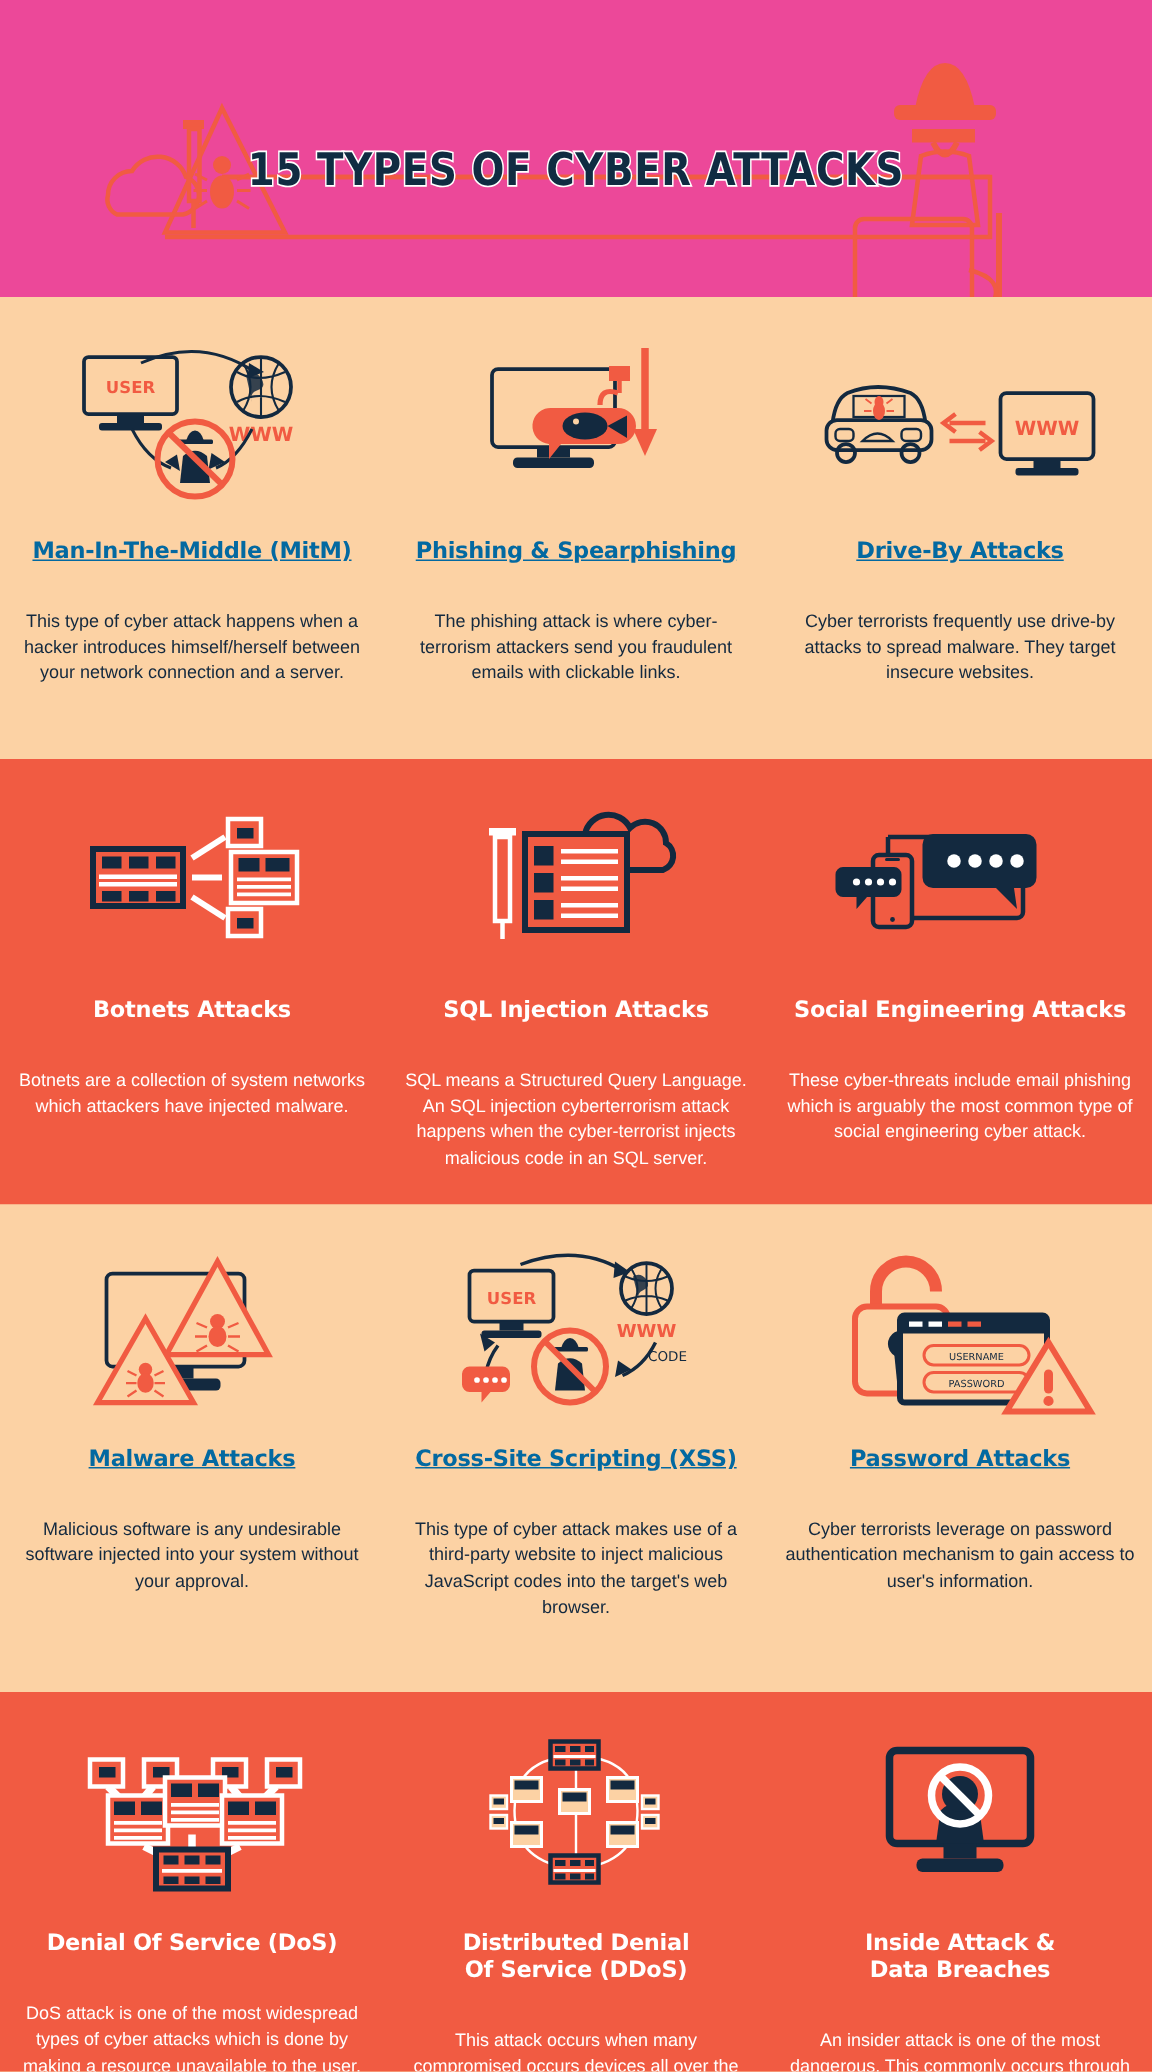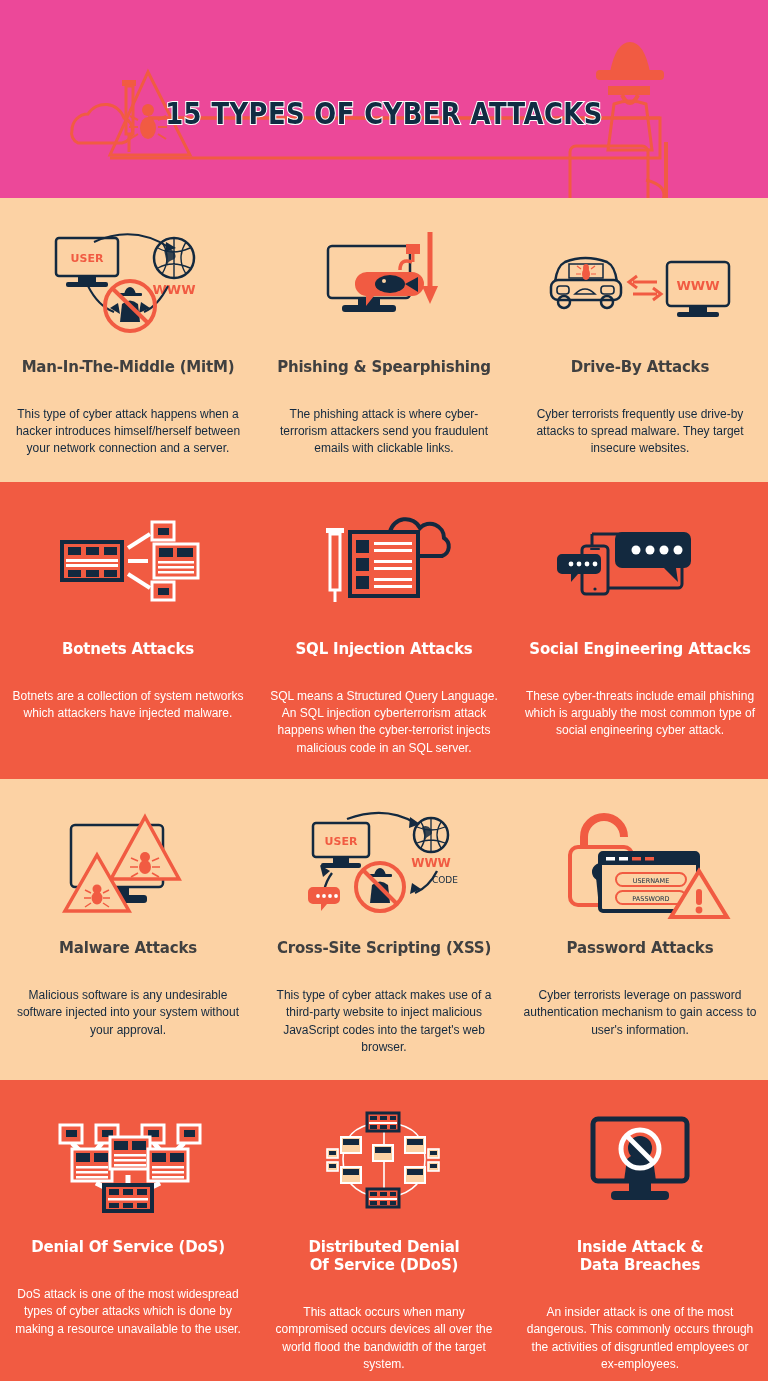--- a/index.html
+++ b/index.html
@@ -32,21 +32,21 @@
     font-family:"DejaVu Sans", sans-serif;
     transform:scaleX(0.86);
     white-space:nowrap;
     z-index:5;
     text-shadow:0 0 0 #fff;
   }
 
   
   .band { width:768px; box-sizing:border-box; }
   .band.peach { background:#FCD2A4; }
-  .band.red   { background:#F15B42; }
+  .band.red   { background:#F15B42;margin-top:24px; }
 
   .row {
     display:flex;
     width:768px;
   }
   .cell {
     flex:1 1 33.333%;
     box-sizing:border-box;
     padding:0 10px;
     text-align:center;
@@ -69,21 +69,21 @@
     line-height:1.18;
     margin:6px 0 12px 0;
     letter-spacing:-0.2px;
   }
   .card-desc {
     font-family:"Liberation Sans", sans-serif;
     font-size:12px;
     line-height:1.45;
     max-width:250px;
   }
-  .peach .card-title { color:#404040; }
+  .peach .card-title { color:#0369a1;text-decoration:underline; }
   .peach .card-desc  { color:#13293F; }
   .red .card-title   { color:#FFFFFF; }
   .red .card-desc    { color:#FFFFFF; }
 
   .band.peach .row { padding:26px 0 24px 0; }
   .band.red   .row { padding:24px 0 22px 0; }
 
   svg { display:block; overflow:visible; }
 </style>
 </head>

